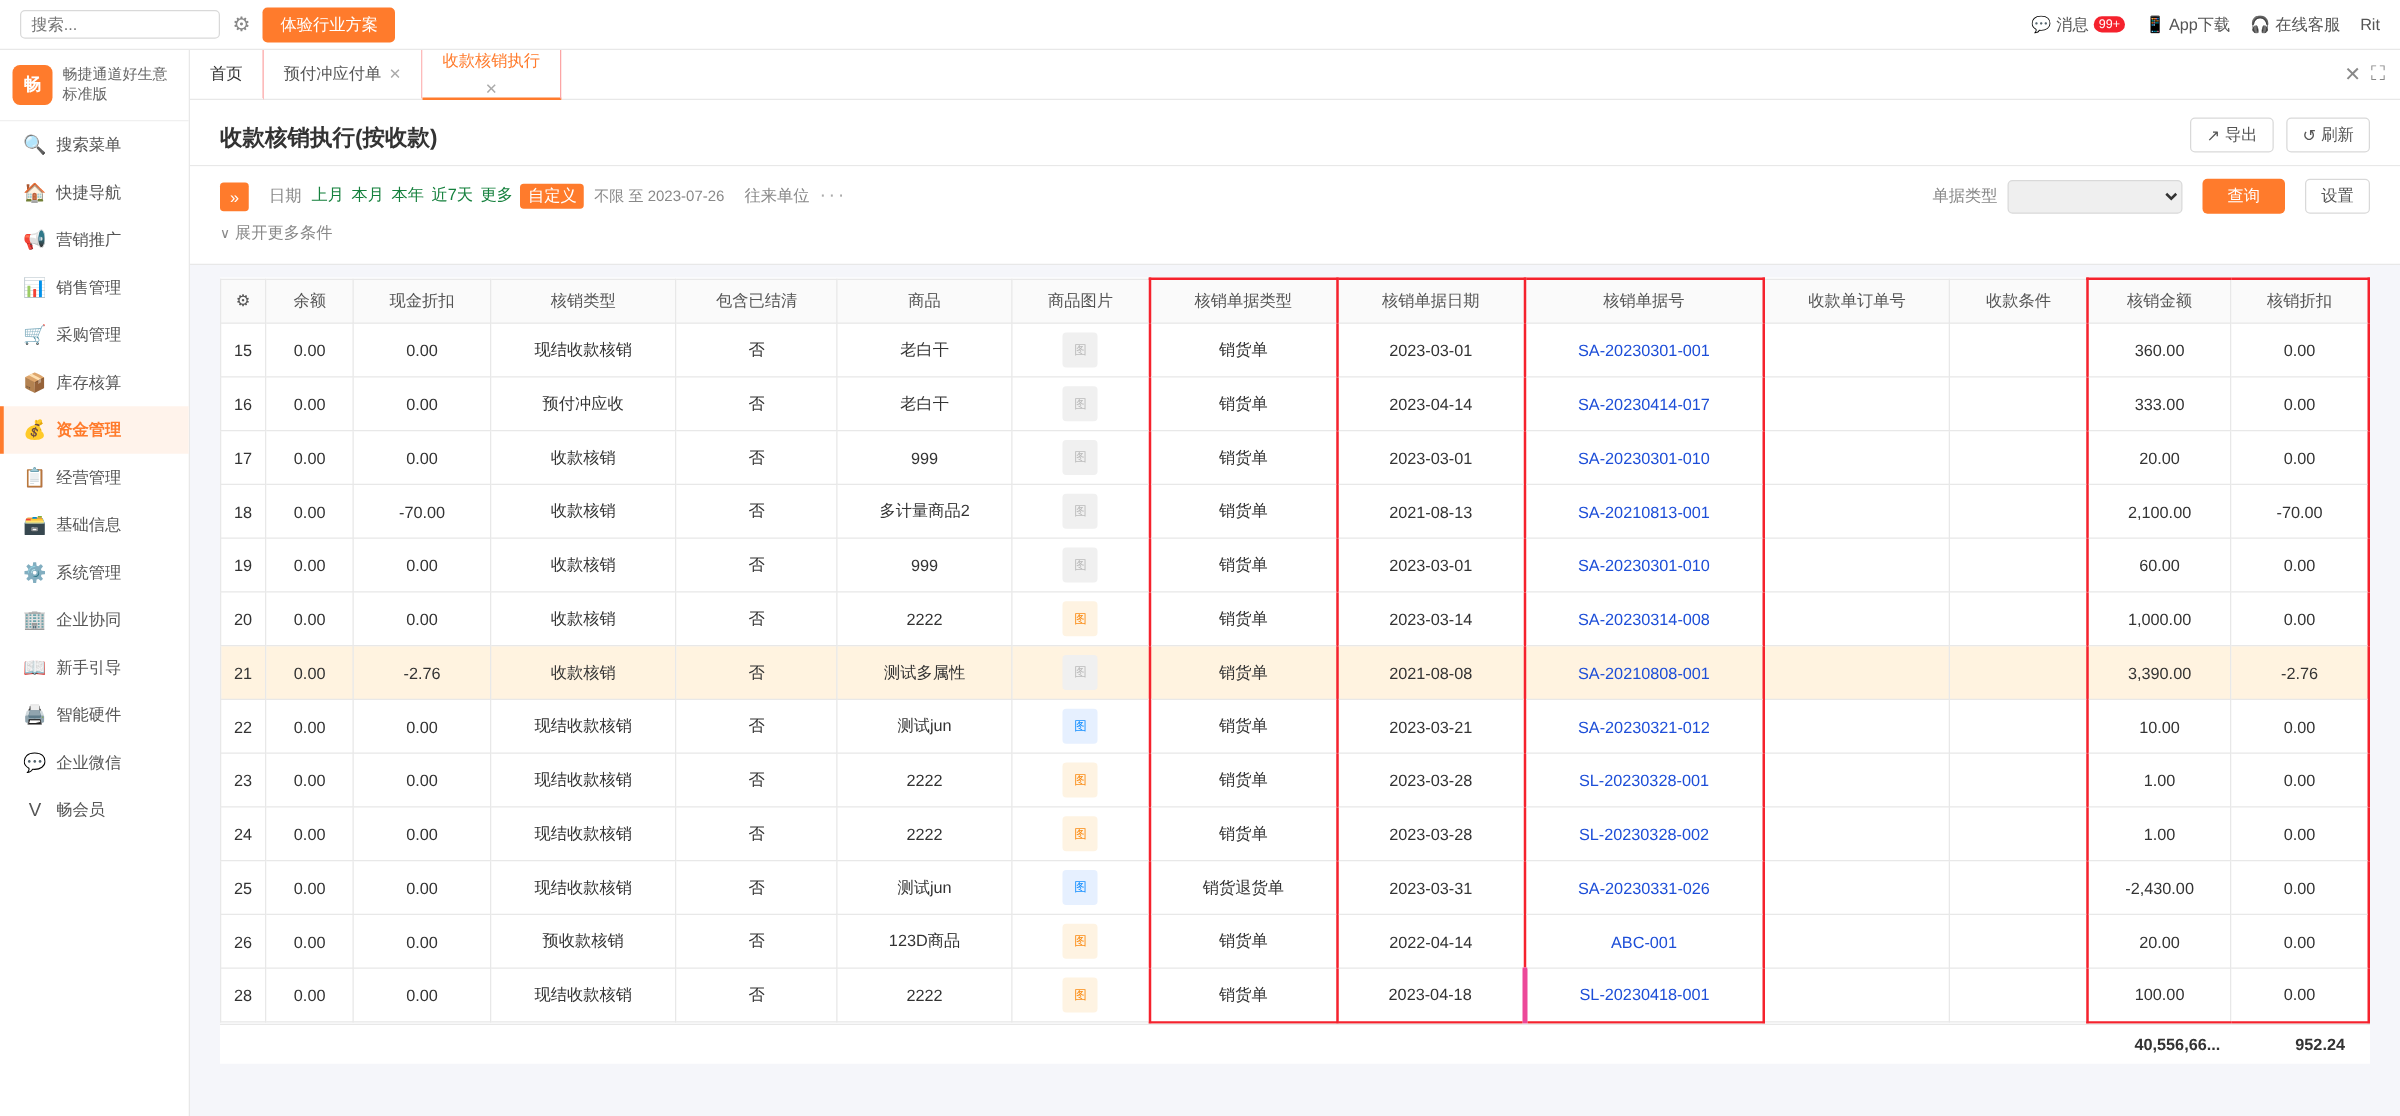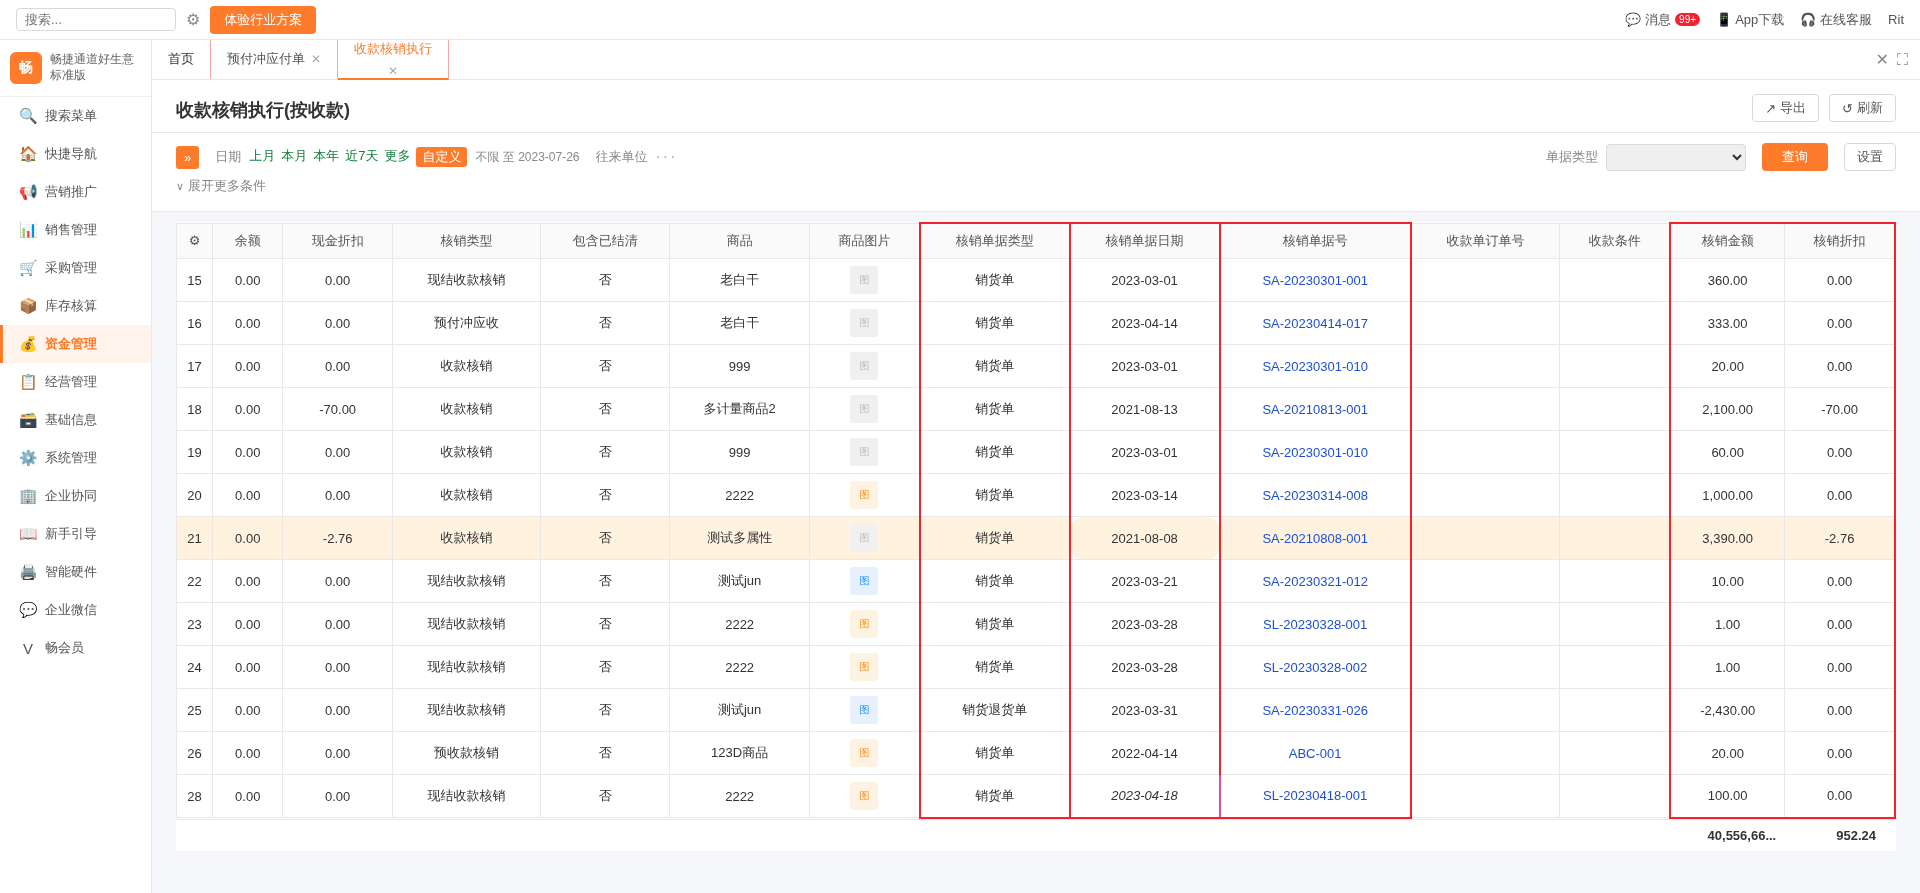--- a/index.html
+++ b/index.html
@@ -369,21 +369,21 @@
     </tr>
             <tr class="highlighted">
       <td>21</td>
       <td>0.00</td>
       <td class="text-red">-2.76</td>
       <td>收款核销</td>
       <td>否</td>
       <td>测试多属性</td>
       <td><div class="img-placeholder img-gray">图</div></td>
       <td style="border-left:2px solid #f5222d;border-right:2px solid #f5222d;">销货单</td>
-      <td style="border-right:2px solid #f5222d;border-radius:14px;">2021-08-08</td>
+      <td style="border-right:2px solid #f5222d;">2021-08-08</td>
       <td style="border-right:2px solid #f5222d;"><a class="link-text">SA-20210808-001</a></td>
       <td></td>
       <td></td>
       <td style="border-left:2px solid #f5222d;" class="text-orange">3,390.00</td>
       <td style="border-right:2px solid #f5222d;" class="text-red">-2.76</td>
     </tr>
             <tr>
       <td>22</td>
       <td>0.00</td>
       <td class="">0.00</td>
@@ -465,21 +465,21 @@
     </tr>
             <tr>
       <td>28</td>
       <td>0.00</td>
       <td class="">0.00</td>
       <td>现结收款核销</td>
       <td>否</td>
       <td>2222</td>
       <td><div class="img-placeholder img-brown">图</div></td>
       <td style="border-left:2px solid #f5222d;border-right:2px solid #f5222d;border-bottom:2px solid #f5222d;">销货单</td>
-      <td style="border-right:2px solid #ec4899;border-bottom:2px solid #f5222d;font-style:italic;">2023-04-18</td>
+      <td style="border-right:4px solid #ec4899;border-bottom:2px solid #f5222d;">2023-04-18</td>
       <td style="border-right:2px solid #f5222d;border-bottom:2px solid #f5222d;"><a class="link-text">SL-20230418-001</a></td>
       <td></td>
       <td></td>
       <td style="border-left:2px solid #f5222d;border-bottom:2px solid #f5222d;" class="">100.00</td>
       <td style="border-right:2px solid #f5222d;border-bottom:2px solid #f5222d;" class="">0.00</td>
     </tr>
           </tbody>
       </table>
 
       <div style="background:#fff;border-top:1px solid #e8e8e8;display:flex;justify-content:flex-end;padding:8px 0;font-size:13px;font-weight:bold;color:#333;">

